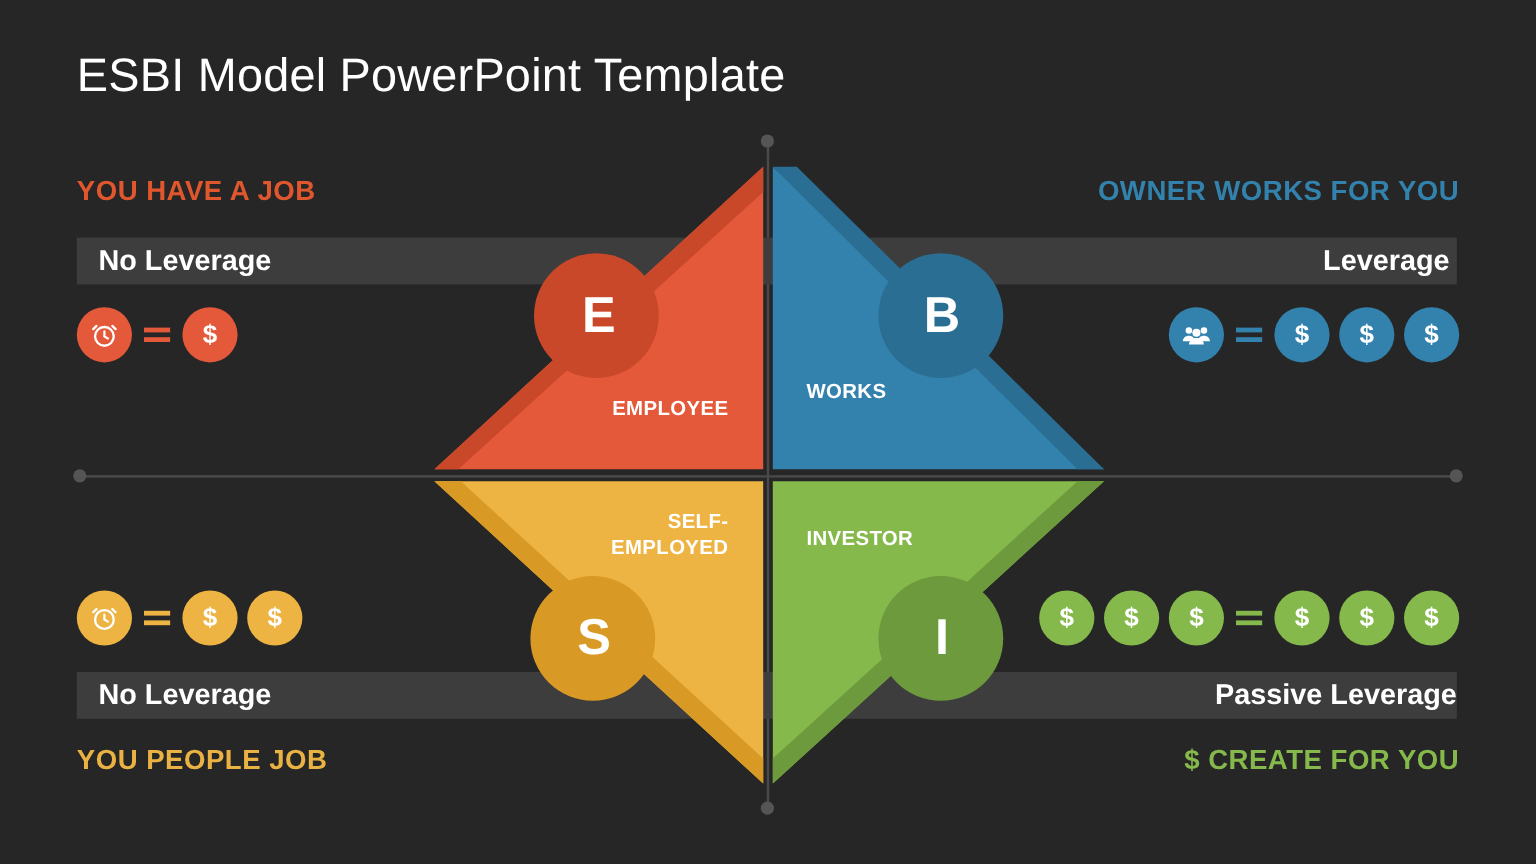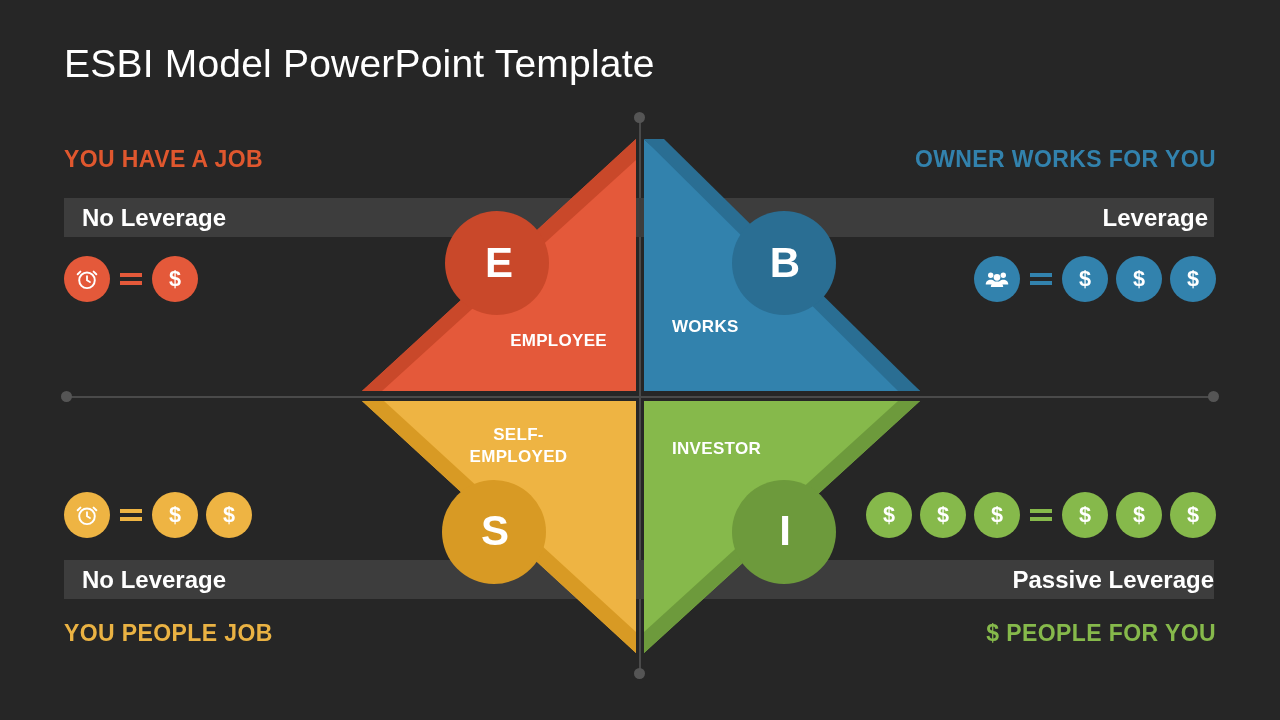--- a/index.html
+++ b/index.html
@@ -67,21 +67,21 @@
   .eqsign { width:26px; height:46px; display:flex; align-items:center; justify-content:center; flex-shrink:0; }
   .eqsign svg { display:block; }
 
   
   .role {
     position:absolute; font-size:17px; font-weight:bold; color:#ffffff;
     line-height:1.28; letter-spacing:0.3px;
   }
   .role-e { left:430px; top:330px; width:177px; text-align:right; }
   .role-b { left:672px; top:316px; width:190px; text-align:left; }
-  .role-s { left:430px; top:424px; width:177px; text-align:center; }
+  .role-s { left:430px; top:424px; width:177px; text-align:right; }
   .role-i { left:672px; top:438px; width:190px; text-align:left; }
 
   
   .letter {
     position:absolute; color:#ffffff; font-weight:bold;
     font-size:42px; line-height:1; text-align:center;
     width:100px;
   }
   .letter-e { left:449px; top:242px; }
   .letter-b { left:735px; top:242px; }
@@ -154,21 +154,21 @@
   </div>
   <div class="role role-s">
     <div>SELF-</div>
     <div>EMPLOYED</div>
   </div>
   <div class="role role-i">INVESTOR</div>
 
   <div class="quad-head head-e">YOU HAVE A JOB</div>
   <div class="quad-head head-b">OWNER WORKS FOR YOU</div>
   <div class="quad-head head-s">YOU PEOPLE JOB</div>
-  <div class="quad-head head-i">$ PEOPLE FOR YOU</div>
+  <div class="quad-head head-i">$ CREATE FOR YOU</div>
 
   <div class="eq eq-e">
     <span class="coin" style="background:#e4593a">
       <svg width="26" height="26" viewBox="0 0 24 24">
         <circle cx="12" cy="13.2" r="7.2" fill="none" stroke="#ffffff" stroke-width="1.8"></circle>
         <path d="M5.9 5.2 L3.4 7.6 M18.1 5.2 L20.6 7.6" stroke="#ffffff" stroke-width="1.8" stroke-linecap="round"></path>
         <path d="M12 9.4 L12 13.2 L14.7 14.8" stroke="#ffffff" stroke-width="1.7" stroke-linecap="round" fill="none"></path>
       </svg>
     </span>
     <span class="eqsign">

